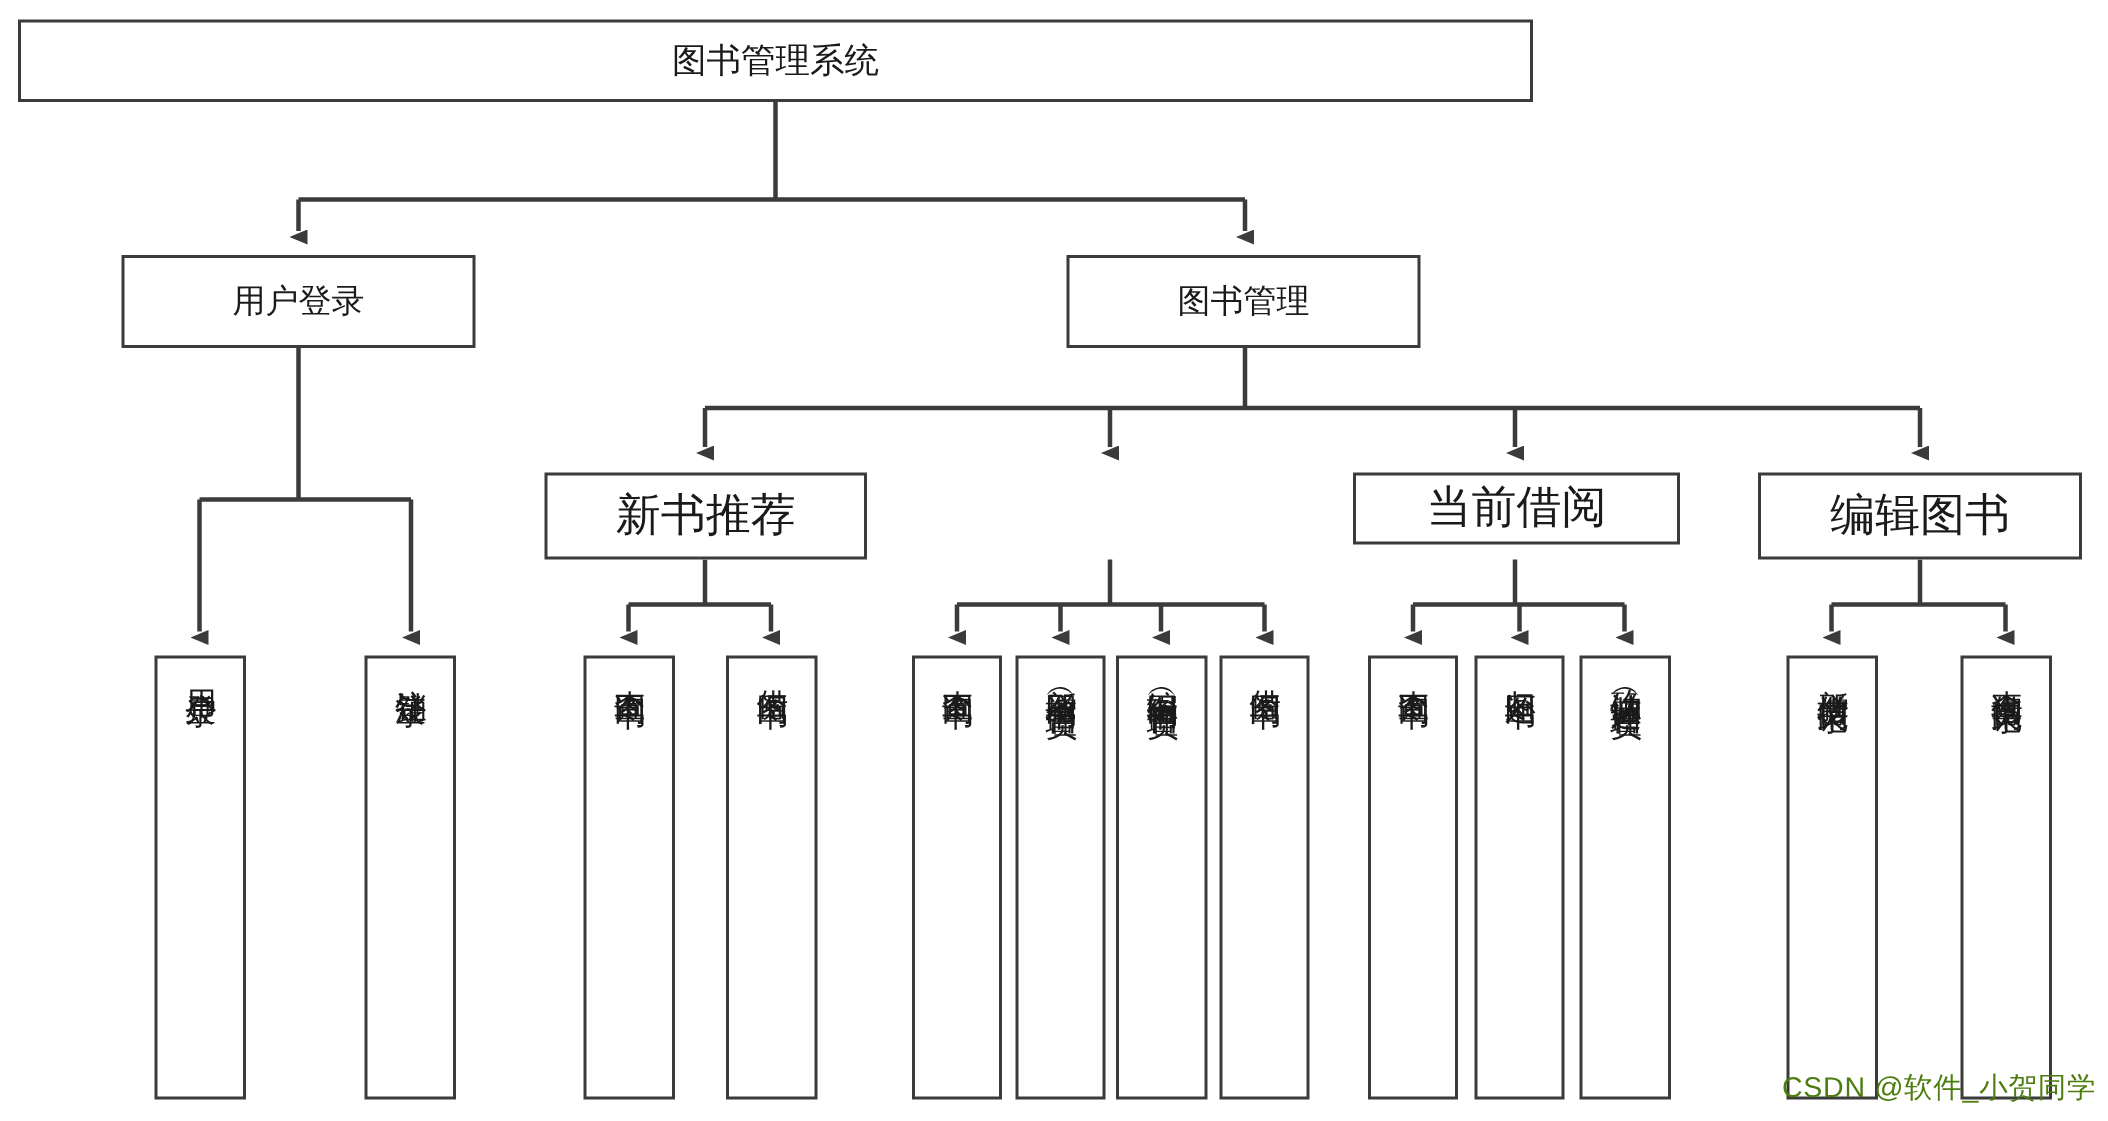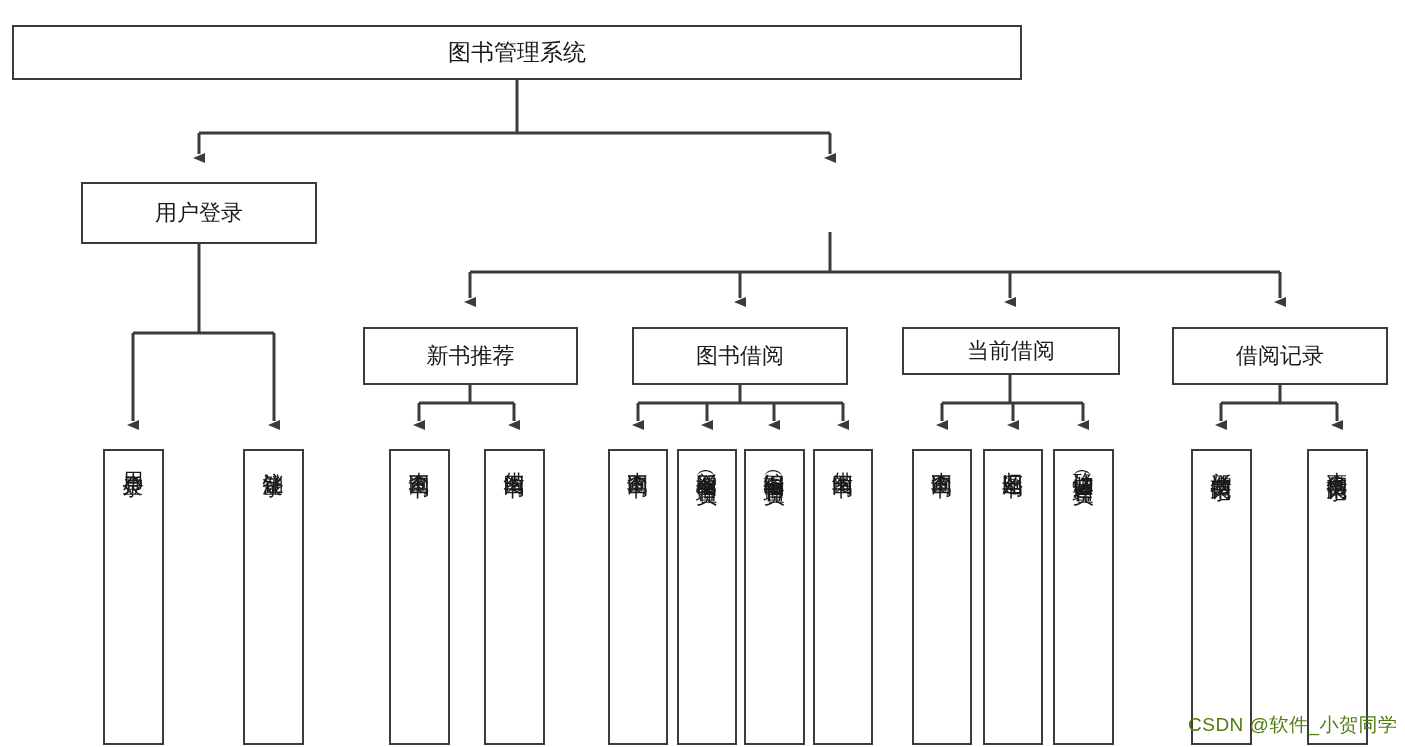--- a/index.html
+++ b/index.html
@@ -27,35 +27,34 @@
   }
   .node {
     position: absolute;
     box-sizing: border-box;
     border: 2px solid #3b3b3b;
     background: #ffffff;
     display: flex;
     align-items: center;
     justify-content: center;
     color: #1a1a1a;
-    margin-top: 12px;
   }
   .node .label {
     display: block;
     text-align: center;
     line-height: 1.15;
   }
   .node-root .label {
     font-size: 23px;
   }
   .node-l2 .label {
     font-size: 22px;
   }
   .node-l3 .label {
-    font-size: 22px;
+    font-size: 30px;
   }
   .node-leaf {
     align-items: flex-start;
     justify-content: center;
     padding-top: 4px;
   }
   .node-leaf .label {
     writing-mode: vertical-rl;
     text-orientation: upright;
     font-size: 21px;
@@ -128,32 +127,32 @@
     </g>
   </svg>
 
   <div class="node node-root" style="left:12px; top:13px; width:1010px; height:55px;">
     <span class="label">图书管理系统</span>
   </div>
 
   <div class="node node-l2" style="left:81px; top:170px; width:236px; height:62px;">
     <span class="label">用户登录</span>
   </div>
+  <div class="node node-l2" style="left:711px; top:170px; width:236px; height:62px;">
+    <span class="label">图书管理</span>
+  </div>
 
   <div class="node node-l3" style="left:363px; top:315px; width:215px; height:58px;">
     <span class="label">新书推荐</span>
-  </div>
-  <div class="node node-l3" style="left:632px; top:315px; width:216px; height:58px;">
-    <span class="label">图书借阅</span>
   </div>
   <div class="node node-l3" style="left:902px; top:315px; width:218px; height:48px;">
     <span class="label">当前借阅</span>
   </div>
   <div class="node node-l3" style="left:1172px; top:315px; width:216px; height:58px;">
-    <span class="label">借阅记录</span>
+    <span class="label">编辑图书</span>
   </div>
 
   <div class="node node-leaf" style="left:103px; top:437px; width:61px; height:296px;">
     <span class="label">用户登录</span>
   </div>
   <div class="node node-leaf" style="left:243px; top:437px; width:61px; height:296px;">
     <span class="label">注销登录</span>
   </div>
 
   <div class="node node-leaf" style="left:389px; top:437px; width:61px; height:296px;">

